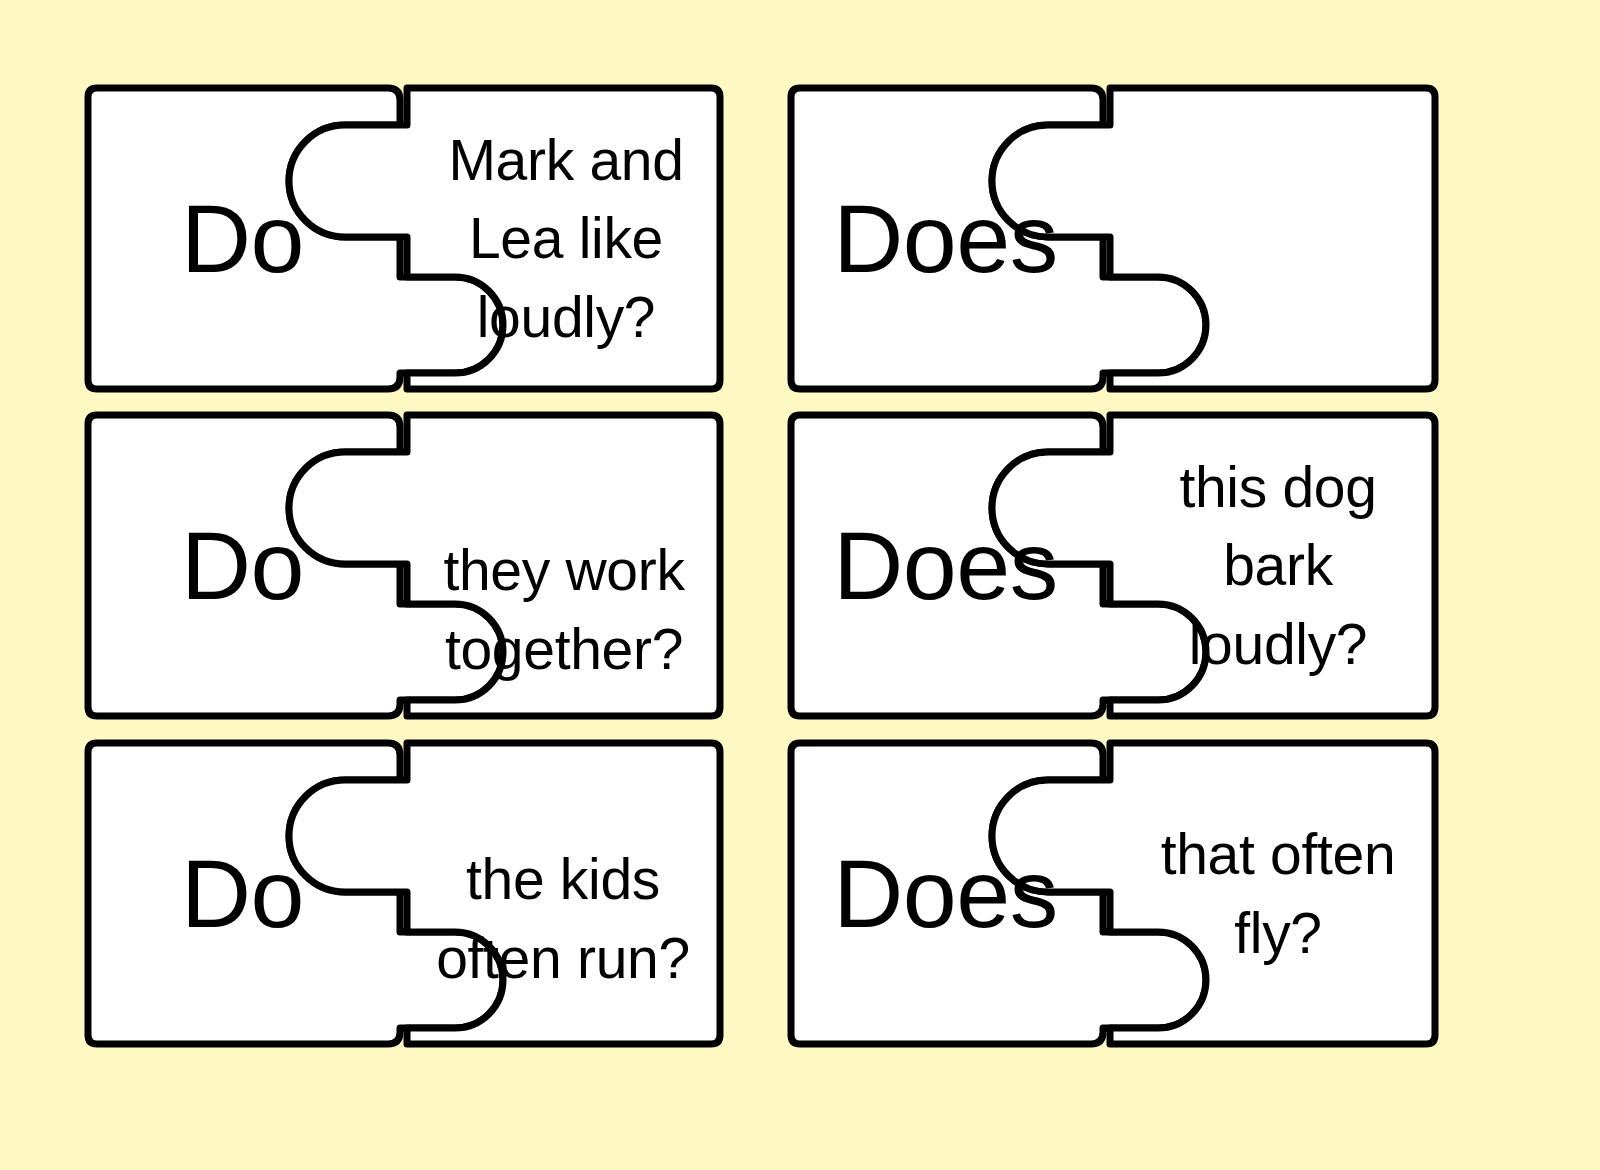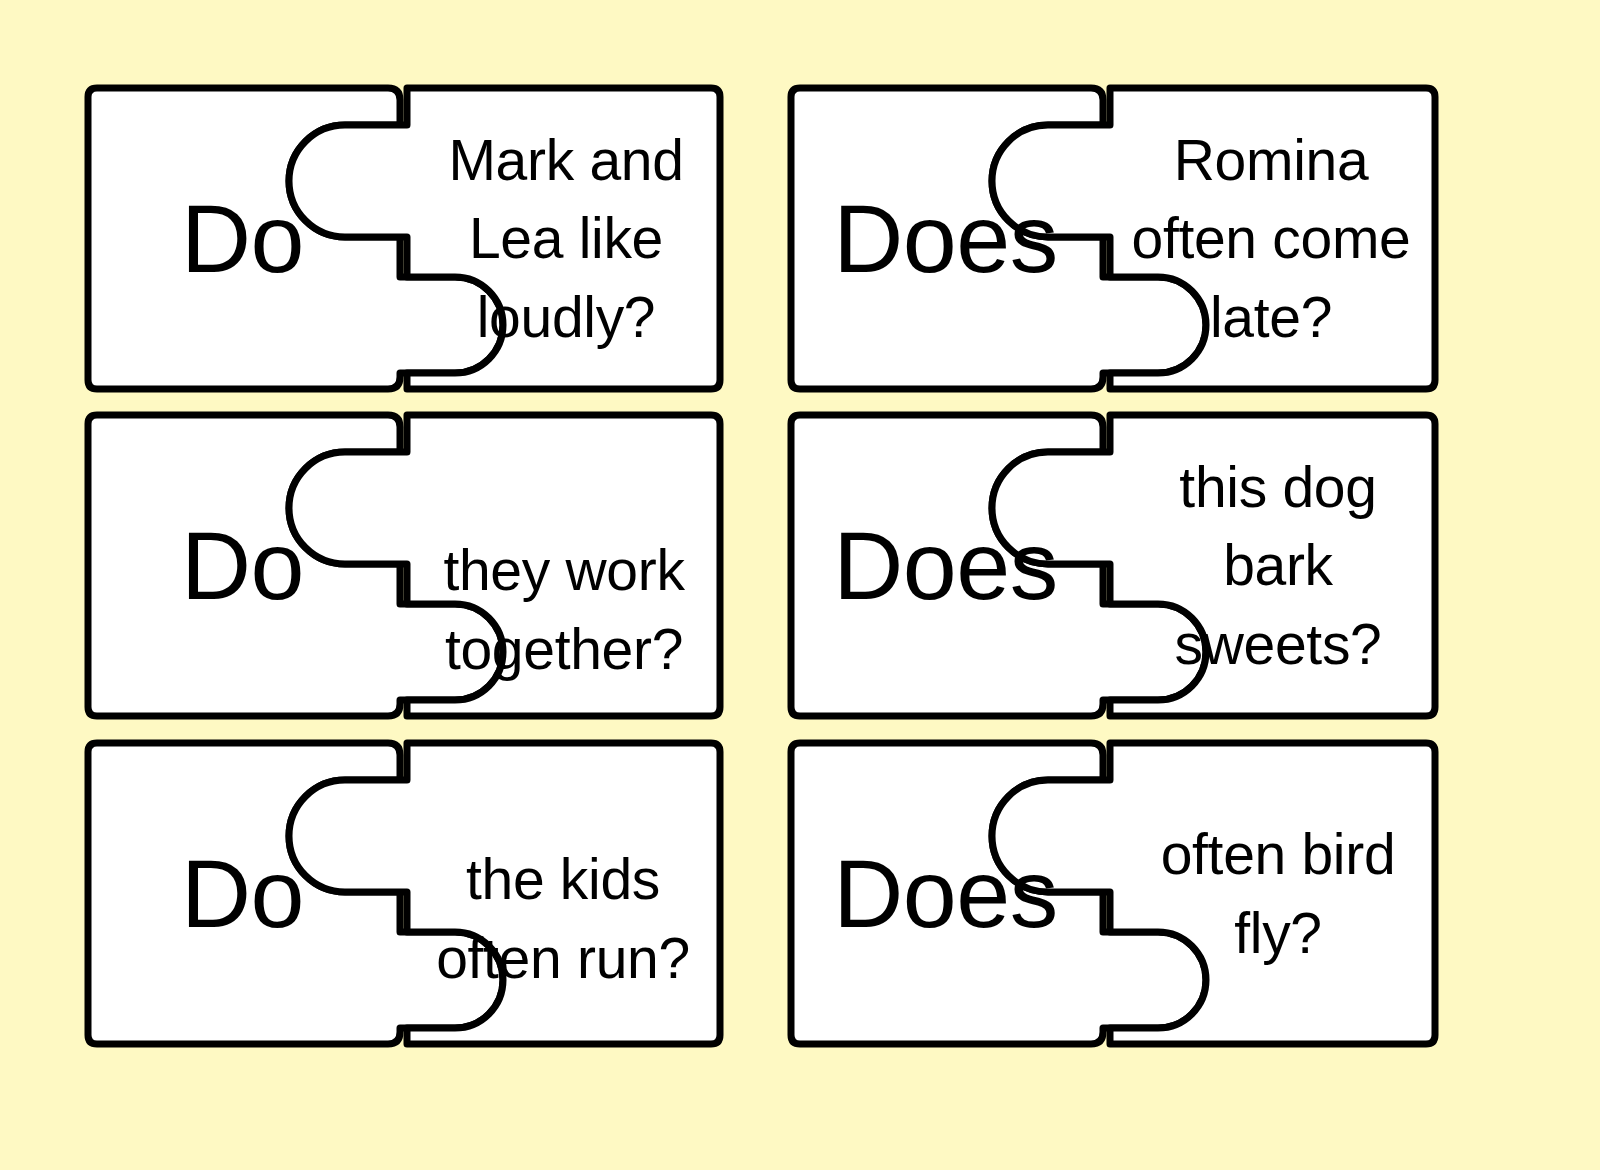--- a/index.html
+++ b/index.html
@@ -161,23 +161,20 @@
         L 322 192
         L 322 152
         L 260 152
         A 56 56 0 1 1 260 40
         L 322 40
         Z"></path>
     </svg>
 
     <div class="aux-text" style="left:0px; top:0px; width:315px; height:307px;">Does</div>
 
-    <div class="clause-text" style="left:318px; top:0px; width:330px; height:307px;">Romina
-often come
-late?</div>
   </div>
 
   <div class="pair" style="left:85px; top:412px; width:638px; height:307px;">
     <svg viewBox="0 0 638 307" preserveAspectRatio="none">
       <path d="
         M 12 3
         L 303 3
         Q 315 3 315 15
         L 315 40
         L 260 40
@@ -254,21 +251,21 @@
         L 260 152
         A 56 56 0 1 1 260 40
         L 322 40
         Z"></path>
     </svg>
 
     <div class="aux-text" style="left:0px; top:0px; width:315px; height:307px;">Does</div>
 
     <div class="clause-text" style="left:340px; top:0px; width:300px; height:307px;">this dog
 bark
-sweets?</div>
+loudly?</div>
   </div>
 
   <div class="pair" style="left:85px; top:740px; width:638px; height:307px;">
     <svg viewBox="0 0 638 307" preserveAspectRatio="none">
       <path d="
         M 12 3
         L 303 3
         Q 315 3 315 15
         L 315 40
         L 260 40
@@ -343,17 +340,17 @@
         L 322 192
         L 322 152
         L 260 152
         A 56 56 0 1 1 260 40
         L 322 40
         Z"></path>
     </svg>
 
     <div class="aux-text" style="left:0px; top:0px; width:315px; height:307px;">Does</div>
 
-    <div class="clause-text" style="left:340px; top:0px; width:300px; height:307px;">often bird
+    <div class="clause-text" style="left:340px; top:0px; width:300px; height:307px;">that often
 fly?</div>
   </div>
 
 </div>
 
 </body></html>

